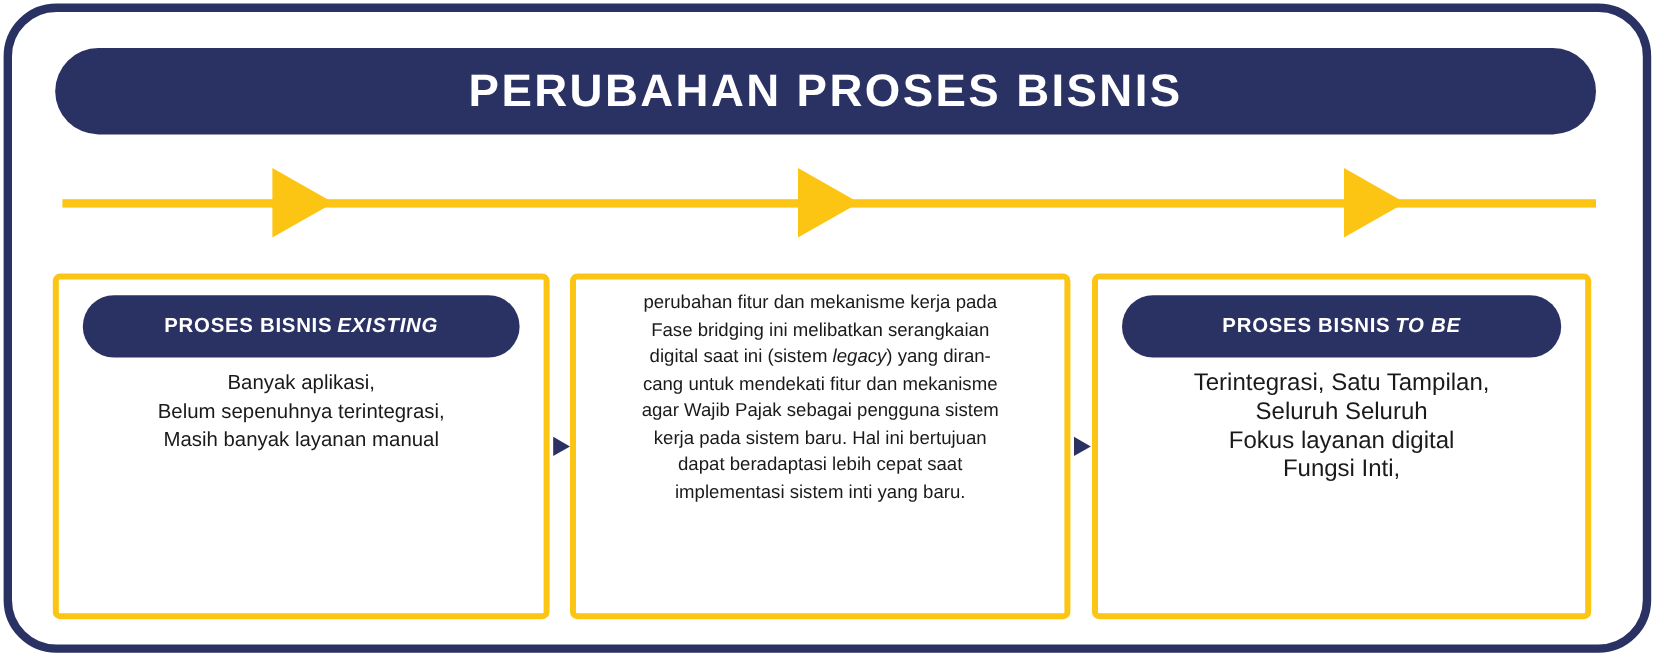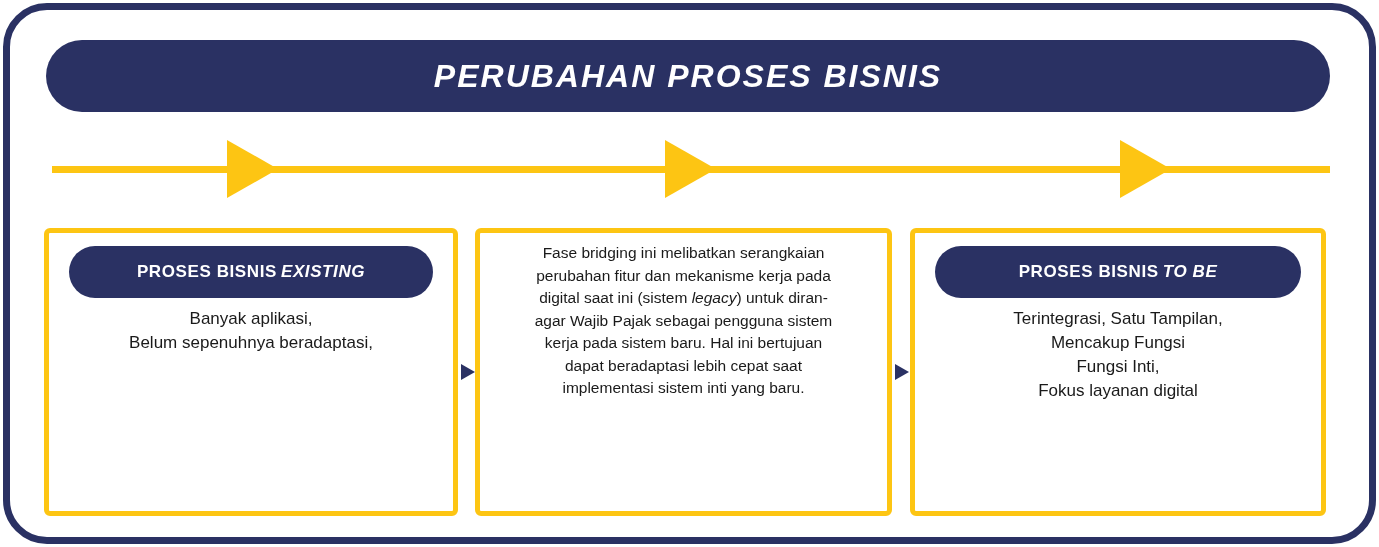--- a/index.html
+++ b/index.html
@@ -12,23 +12,22 @@
     box-sizing:border-box; border:7px solid #2A3163; border-radius:44px;
     background:transparent;
   }
   
   .title-pill {
     position:absolute; left:46px; top:40px; width:1284px; height:72px;
     background:#2A3163; border-radius:36px;
     display:flex; align-items:center; justify-content:center;
   }
   .title-pill .title-text {
-    color:#ffffff; font-size:32px; font-weight:bold; letter-spacing:2px;
+    color:#ffffff; font-size:38px; font-weight:bold; letter-spacing:2px;
     white-space:nowrap;
-    font-style:italic;
   }
   
   .timeline-line {
     position:absolute; left:52px; top:166px; width:1278px; height:7px;
     background:#FDC513;
   }
   .arrowhead {
     position:absolute; top:140px; width:0; height:0;
     border-top:29px solid transparent; border-bottom:29px solid transparent;
     border-left:51px solid #FDC513;
@@ -49,21 +48,21 @@
     display:flex; align-items:center; justify-content:center;
     color:#ffffff; font-weight:bold; font-size:17px; letter-spacing:0.6px;
     white-space:nowrap;
   }
   .pill-header i { font-style:italic; margin-left:4px; }
   .box-content {
     margin-top:9px; text-align:center; color:#1a1a1a;
   }
   .pbox.b1 .box-content { font-size:17px;   line-height:24px;text-align:center; }
   .pbox.b2 .box-content { font-size:15.5px; line-height:22.5px; padding:0 6px; }
-  .pbox.b3 .box-content { font-size:17px;   line-height:24px; }
+  .pbox.b3 .box-content { font-size:20px;   line-height:24px; }
   .content-line i { font-style:italic; }
   
   .inter-arrow {
     position:absolute; top:364px; width:0; height:0;
     border-top:8px solid transparent; border-bottom:8px solid transparent;
     border-left:14px solid #2A3163;
   }
   .inter-arrow.ia1 { left:461px; }
   .inter-arrow.ia2 { left:895px; }
 </style>
@@ -83,46 +82,48 @@
   <div class="arrowhead a2"></div>
   <div class="arrowhead a3"></div>
 
   <div class="pbox b1">
     <div class="pill-header">
         <span>PROSES BISNIS </span>
         <i>EXISTING</i>
       </div>
     <div class="box-content">
         <div class="content-line"><span>Banyak aplikasi,</span></div>
-        <div class="content-line"><span>Belum sepenuhnya beradaptasi,</span></div>
+        <div class="content-line"><span>Belum sepenuhnya terintegrasi,</span></div>
+        <div class="content-line"><span>Masih banyak layanan manual</span></div>
       </div>
   </div>
 
   <div class="inter-arrow ia1"></div>
 
   <div class="pbox b2">
     <div class="box-content">
+        <div class="content-line"><span>perubahan fitur dan mekanisme kerja pada</span></div>
         <div class="content-line"><span>Fase bridging ini melibatkan serangkaian</span></div>
-        <div class="content-line"><span>perubahan fitur dan mekanisme kerja pada</span></div>
-        <div class="content-line"><span>digital saat ini (sistem </span><i>legacy</i><span>) untuk diran-</span></div>
+        <div class="content-line"><span>digital saat ini (sistem </span><i>legacy</i><span>) yang diran-</span></div>
+        <div class="content-line"><span>cang untuk mendekati fitur dan mekanisme</span></div>
         <div class="content-line"><span>agar Wajib Pajak sebagai pengguna sistem</span></div>
         <div class="content-line"><span>kerja pada sistem baru. Hal ini bertujuan</span></div>
         <div class="content-line"><span>dapat beradaptasi lebih cepat saat</span></div>
         <div class="content-line"><span>implementasi sistem inti yang baru.</span></div>
       </div>
   </div>
 
   <div class="inter-arrow ia2"></div>
 
   <div class="pbox b3">
     <div class="pill-header">
         <span>PROSES BISNIS </span>
         <i>TO BE</i>
       </div>
     <div class="box-content">
         <div class="content-line"><span>Terintegrasi, Satu Tampilan,</span></div>
-        <div class="content-line"><span>Mencakup Fungsi</span></div>
+        <div class="content-line"><span>Seluruh Seluruh</span></div>
+        <div class="content-line"><span>Fokus layanan digital</span></div>
         <div class="content-line"><span>Fungsi Inti,</span></div>
-        <div class="content-line"><span>Fokus layanan digital</span></div>
       </div>
   </div>
 
 </div>
 
 </body></html>

